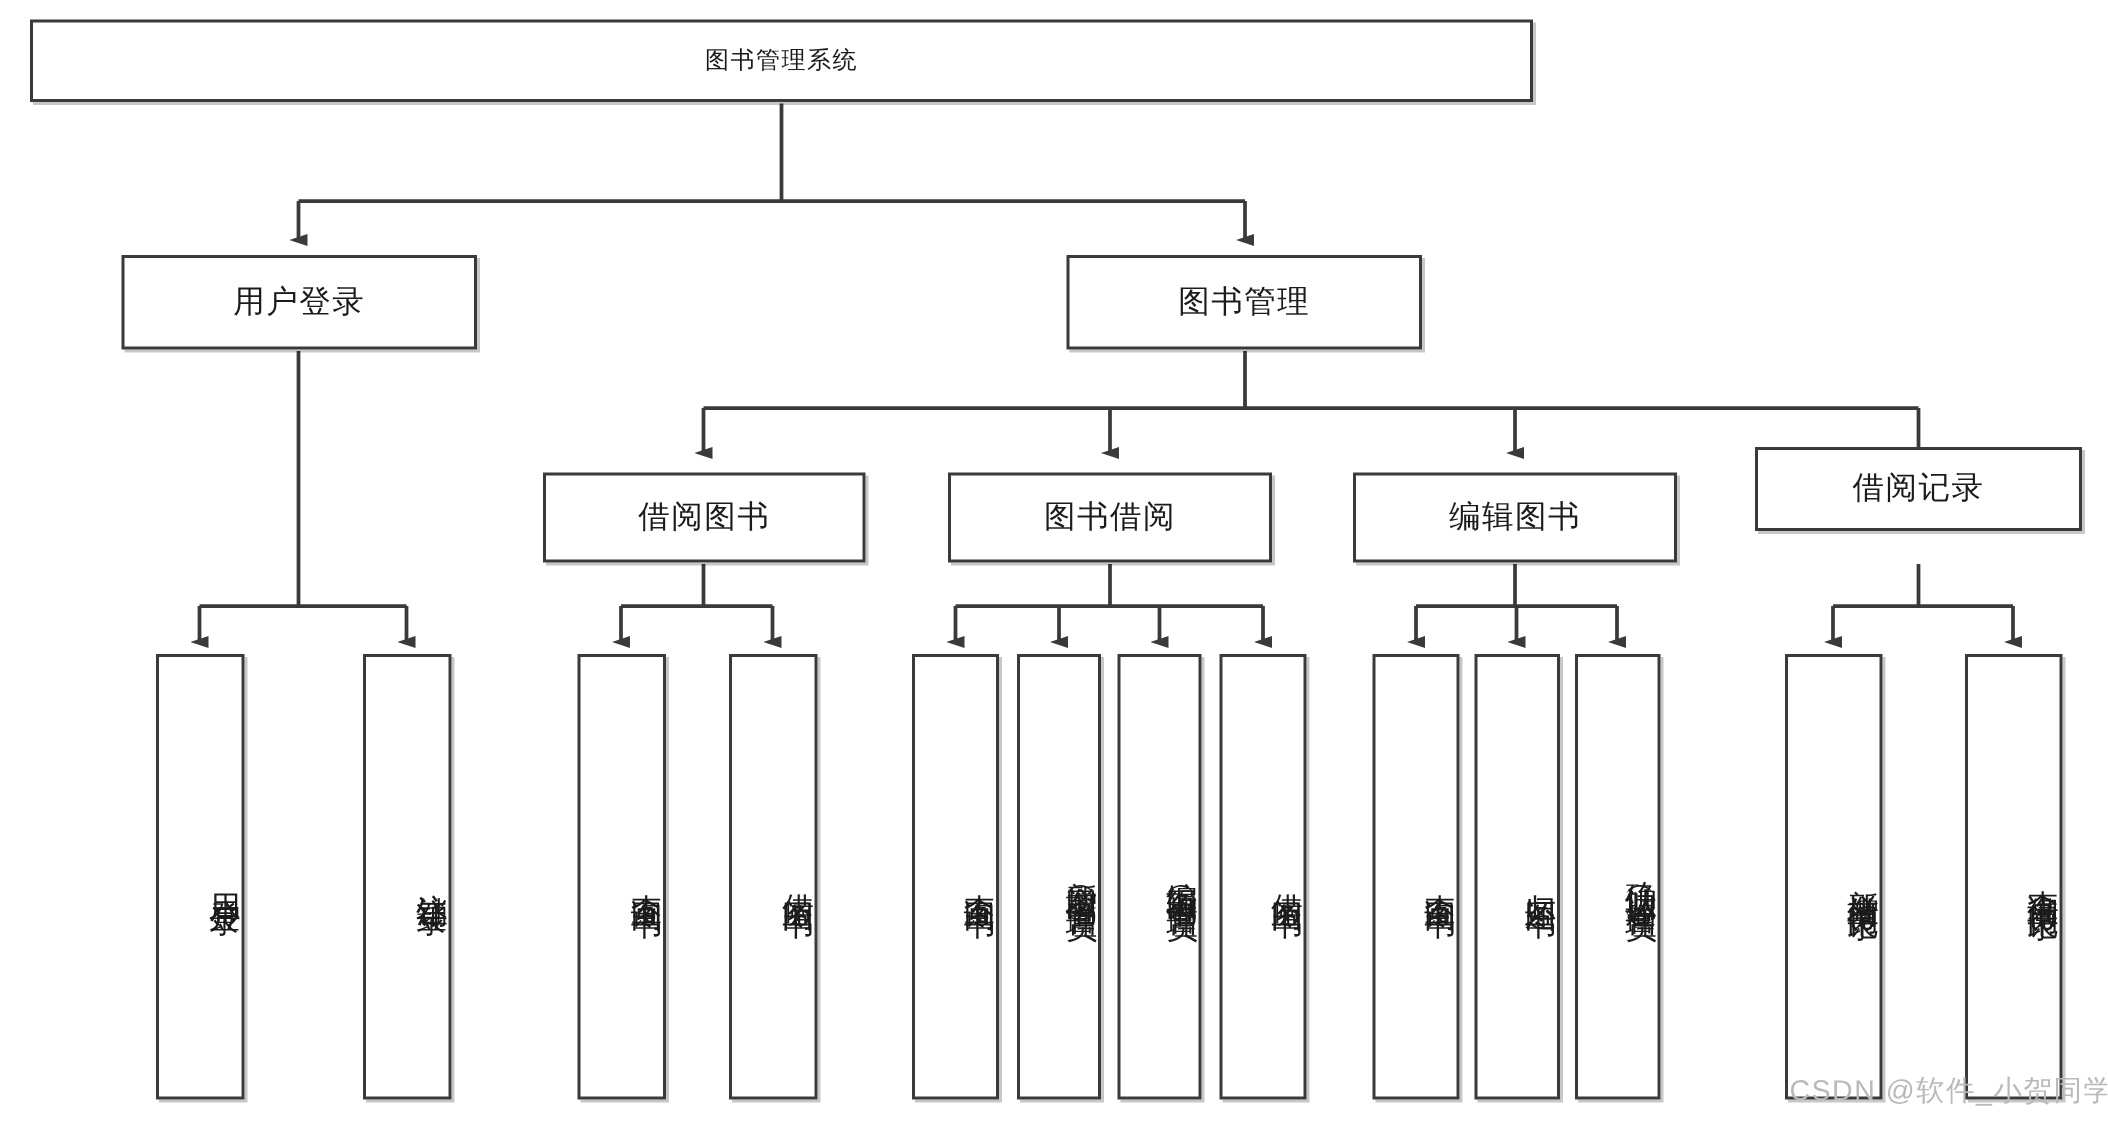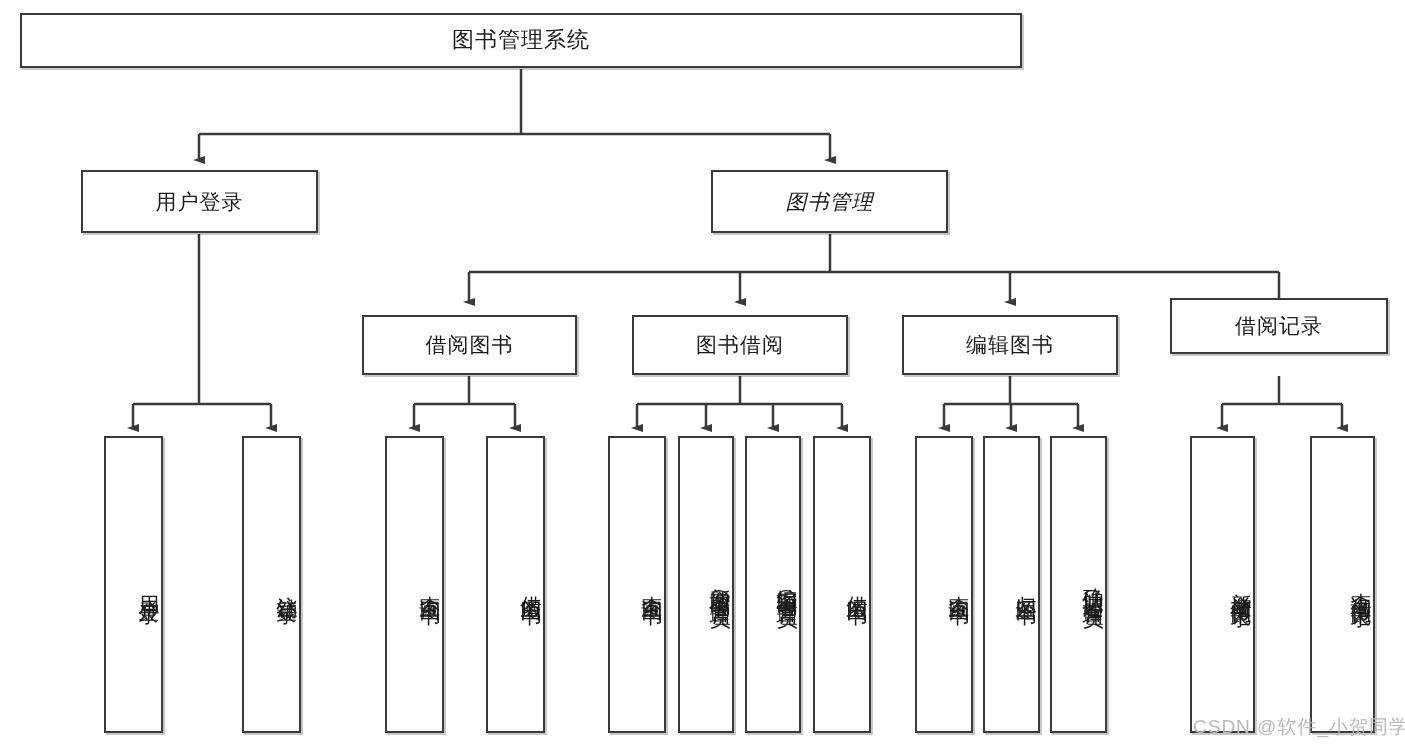--- a/index.html
+++ b/index.html
@@ -47,21 +47,21 @@
     writing-mode: vertical-rl;
     text-orientation: upright;
     font-size: 21px;
     letter-spacing: 3px;
     line-height: 1.15;
     padding: 14px 0;
     align-items: flex-start;
     justify-content: center;
   }
   .node.root {
-    font-size: 22px;
+    font-size: 16px;
     letter-spacing: 1px;
   }
   .watermark {
     position: absolute;
     font-size: 19px;
     color: #b9b9b9;
     letter-spacing: 1px;
     white-space: nowrap;
     z-index: 5;
   }
@@ -117,21 +117,21 @@
       <path d="M1279,376 L1279,404"></path>
       <path d="M1222,404 L1342,404"></path>
       <path d="M1222,404 L1222,428" marker-end="url(#arrow)"></path>
       <path d="M1342,404 L1342,428" marker-end="url(#arrow)"></path>
     </g>
   </svg>
 
   <div class="node horizontal root" style="left:20px; top:13px; width:1002px; height:55px;">图书管理系统</div>
 
   <div class="node horizontal" style="left:81px; top:170px; width:237px; height:63px;">用户登录</div>
-  <div class="node horizontal" style="left:711px; top:170px; width:237px; height:63px;font-style:italic;">图书管理</div>
+  <div class="node horizontal" style="left:711px; top:170px; width:237px; height:63px;">图书管理</div>
 
   <div class="node horizontal" style="left:362px; top:315px; width:215px; height:60px;">借阅图书</div>
   <div class="node horizontal" style="left:632px; top:315px; width:216px; height:60px;">图书借阅</div>
   <div class="node horizontal" style="left:902px; top:315px; width:216px; height:60px;">编辑图书</div>
   <div class="node horizontal" style="left:1170px; top:298px; width:218px; height:56px;">借阅记录</div>
 
   <div class="node vertical" style="left:104px; top:436px; width:59px; height:297px;">用户登录</div>
   <div class="node vertical" style="left:242px; top:436px; width:59px; height:297px;">注销登录</div>
 
   <div class="node vertical" style="left:385px; top:436px; width:59px; height:297px;">查询图书</div>

